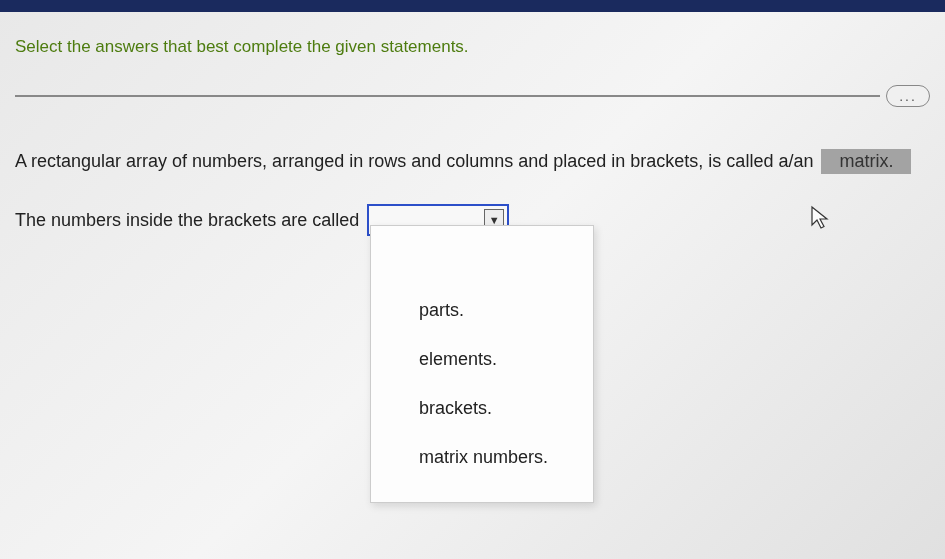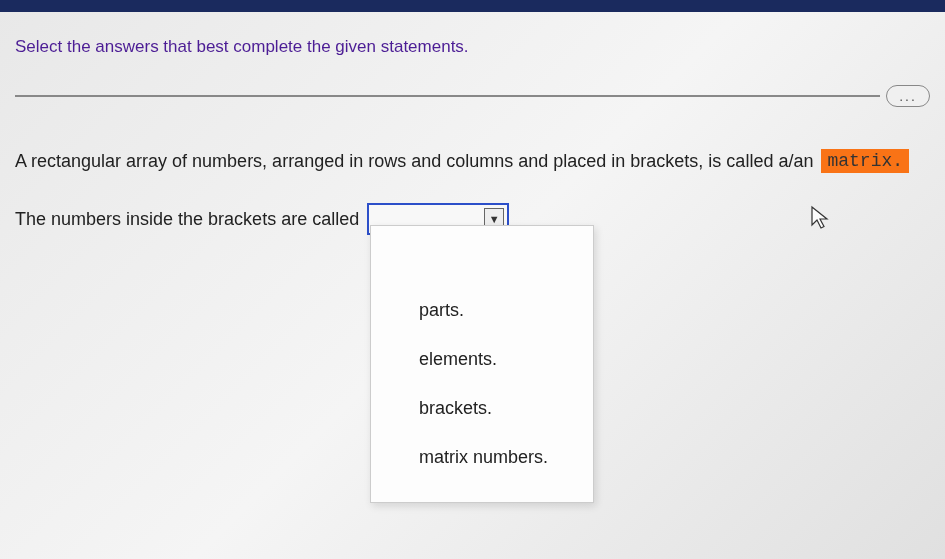--- a/index.html
+++ b/index.html
@@ -15,21 +15,21 @@
       height: 12px;
       background: #1a2a5e;
       width: 100%;
     }
     .content {
       padding: 25px 15px;
       position: relative;
     }
     .instructions {
       font-size: 17px;
-      color: #4c1d95;
+      color: #4d7c0f;
       margin-bottom: 28px;
     }
     .divider-row {
       display: flex;
       align-items: center;
       margin-bottom: 42px;
       position: relative;
     }
     .divider-line {
       flex: 1;
@@ -57,24 +57,23 @@
     .statement-row {
       font-size: 18px;
       color: #222;
       margin-bottom: 30px;
       display: flex;
       align-items: center;
       flex-wrap: wrap;
       gap: 8px;
     }
     .answer-highlight {
-      background: #f97316;
-      padding: 2px 6px;
+      background: #a3a3a3;
+      padding: 2px 18px;
       color: #333;
-      font-family: Liberation Mono, monospace;
     }
     .dropdown-box {
       width: 142px;
       height: 32px;
       border: 2.5px solid #2c4fc9;
       background: #f8f8f8;
       display: flex;
       align-items: center;
       justify-content: flex-end;
       padding-right: 3px;

